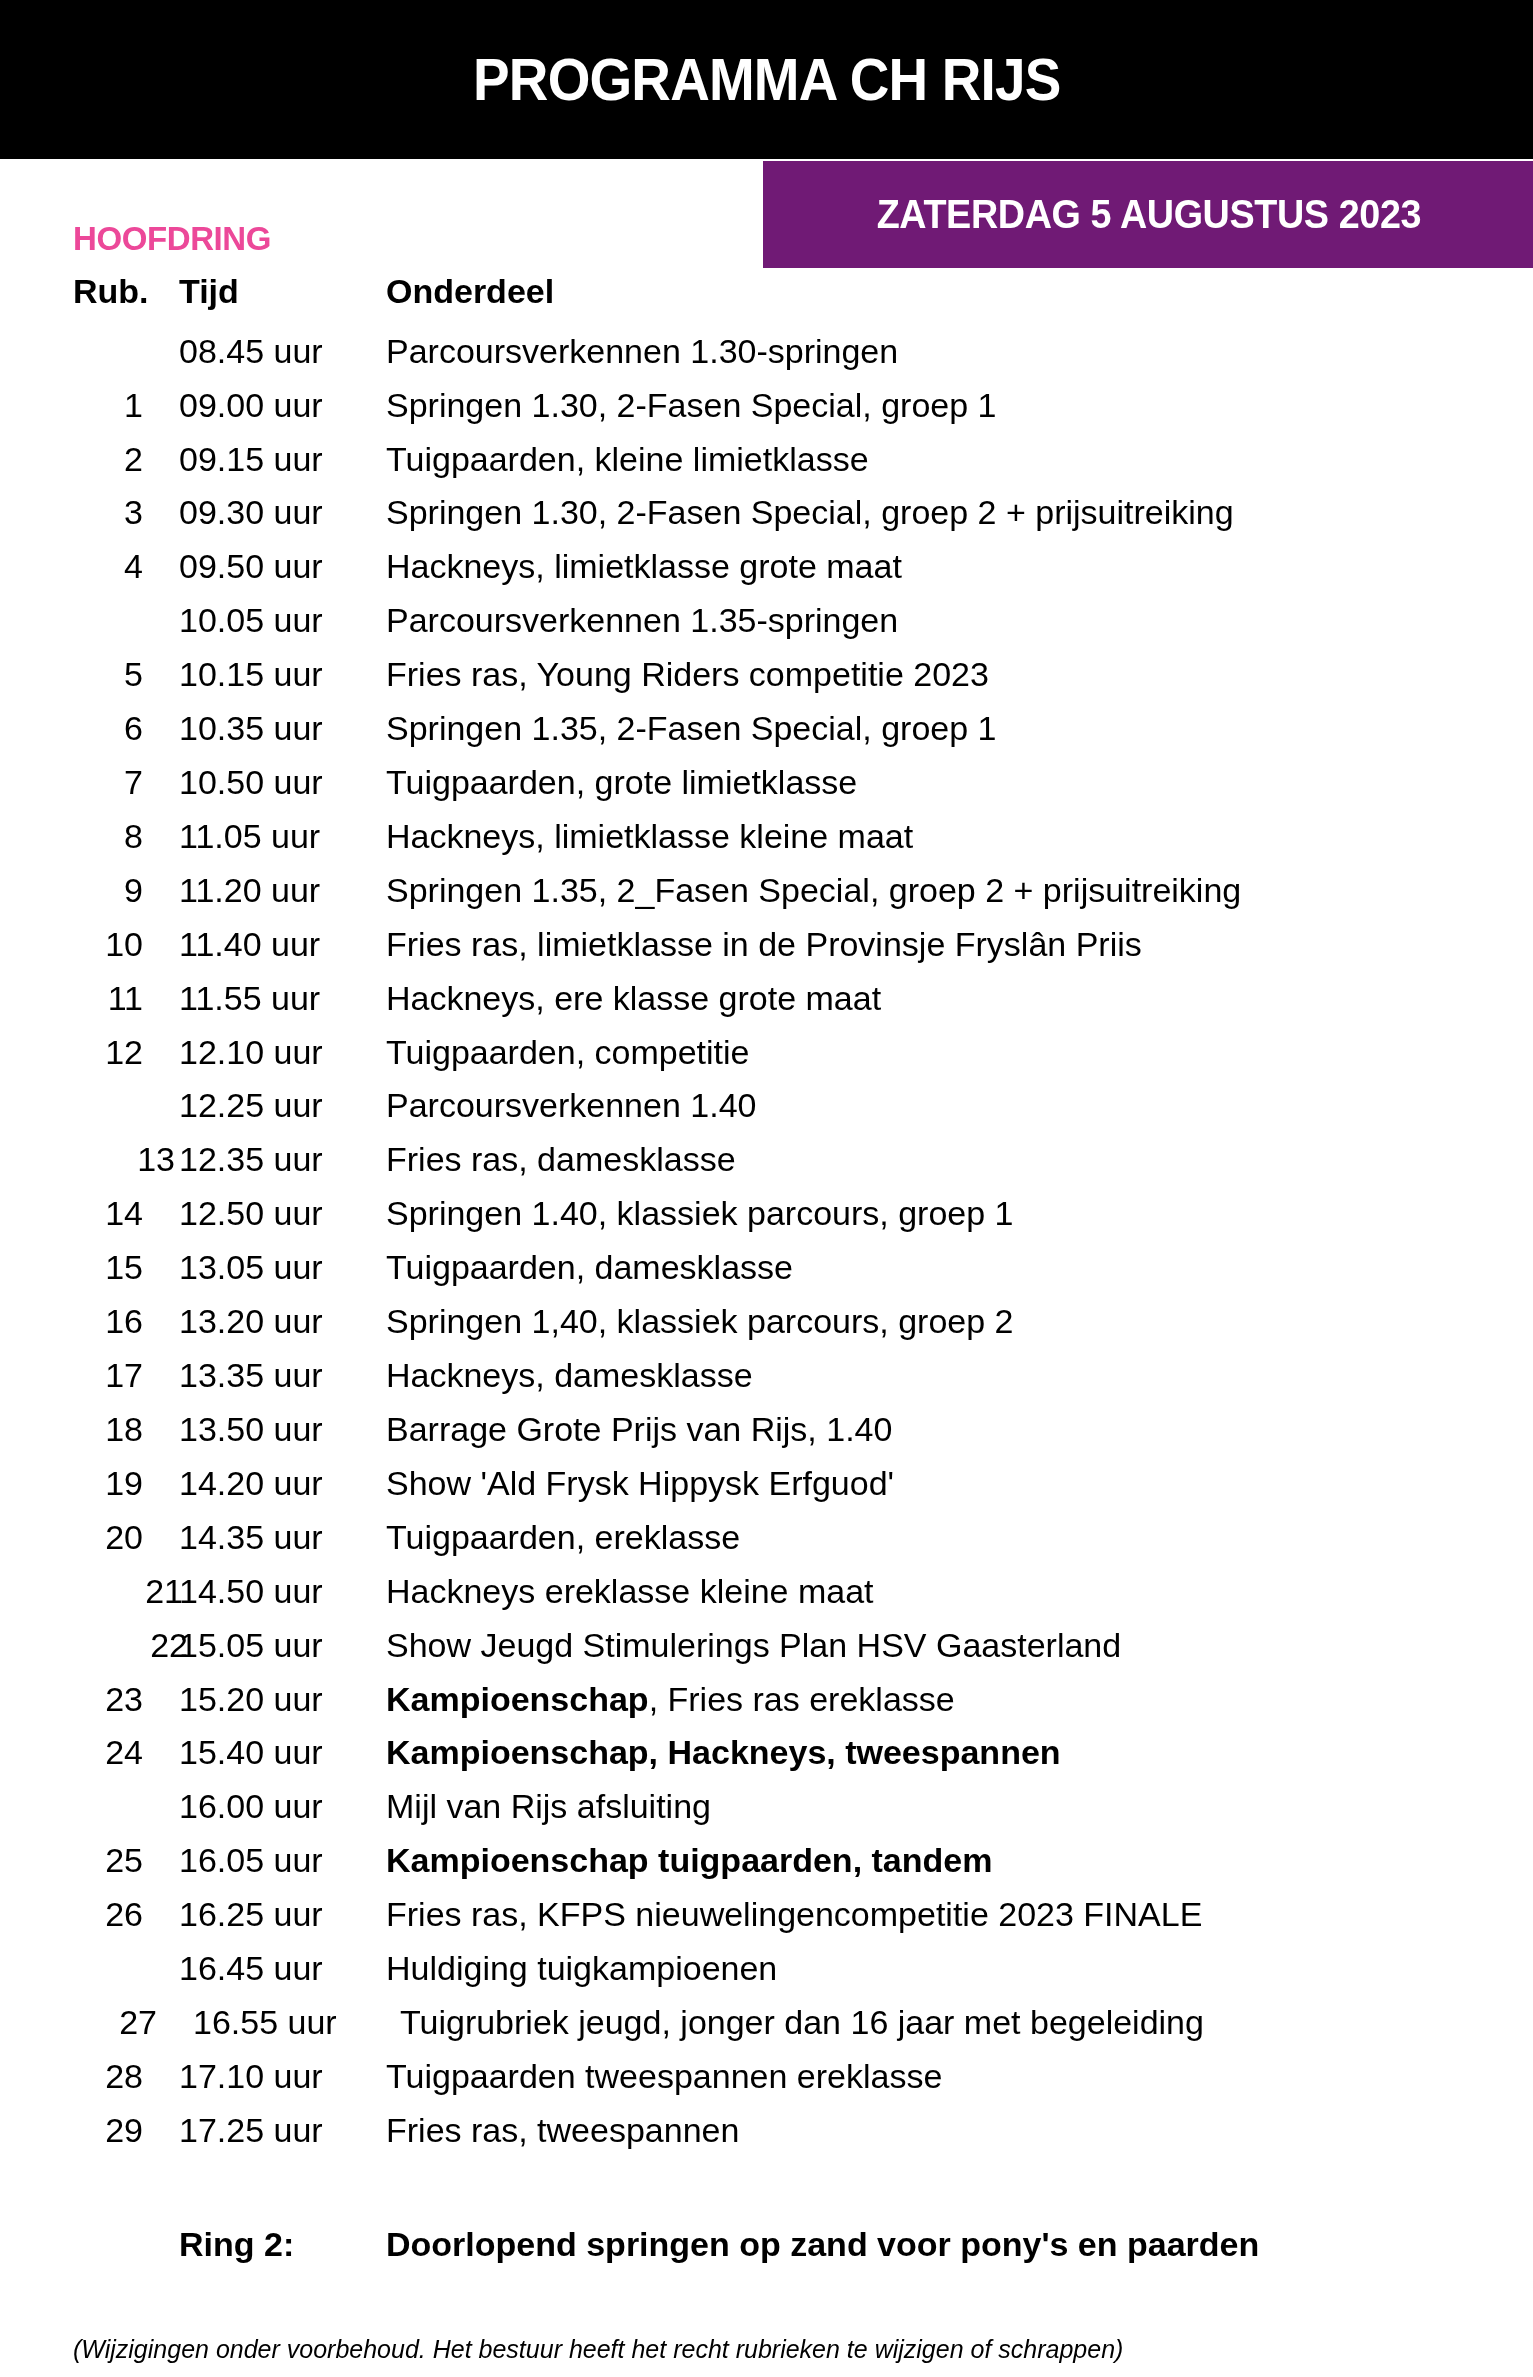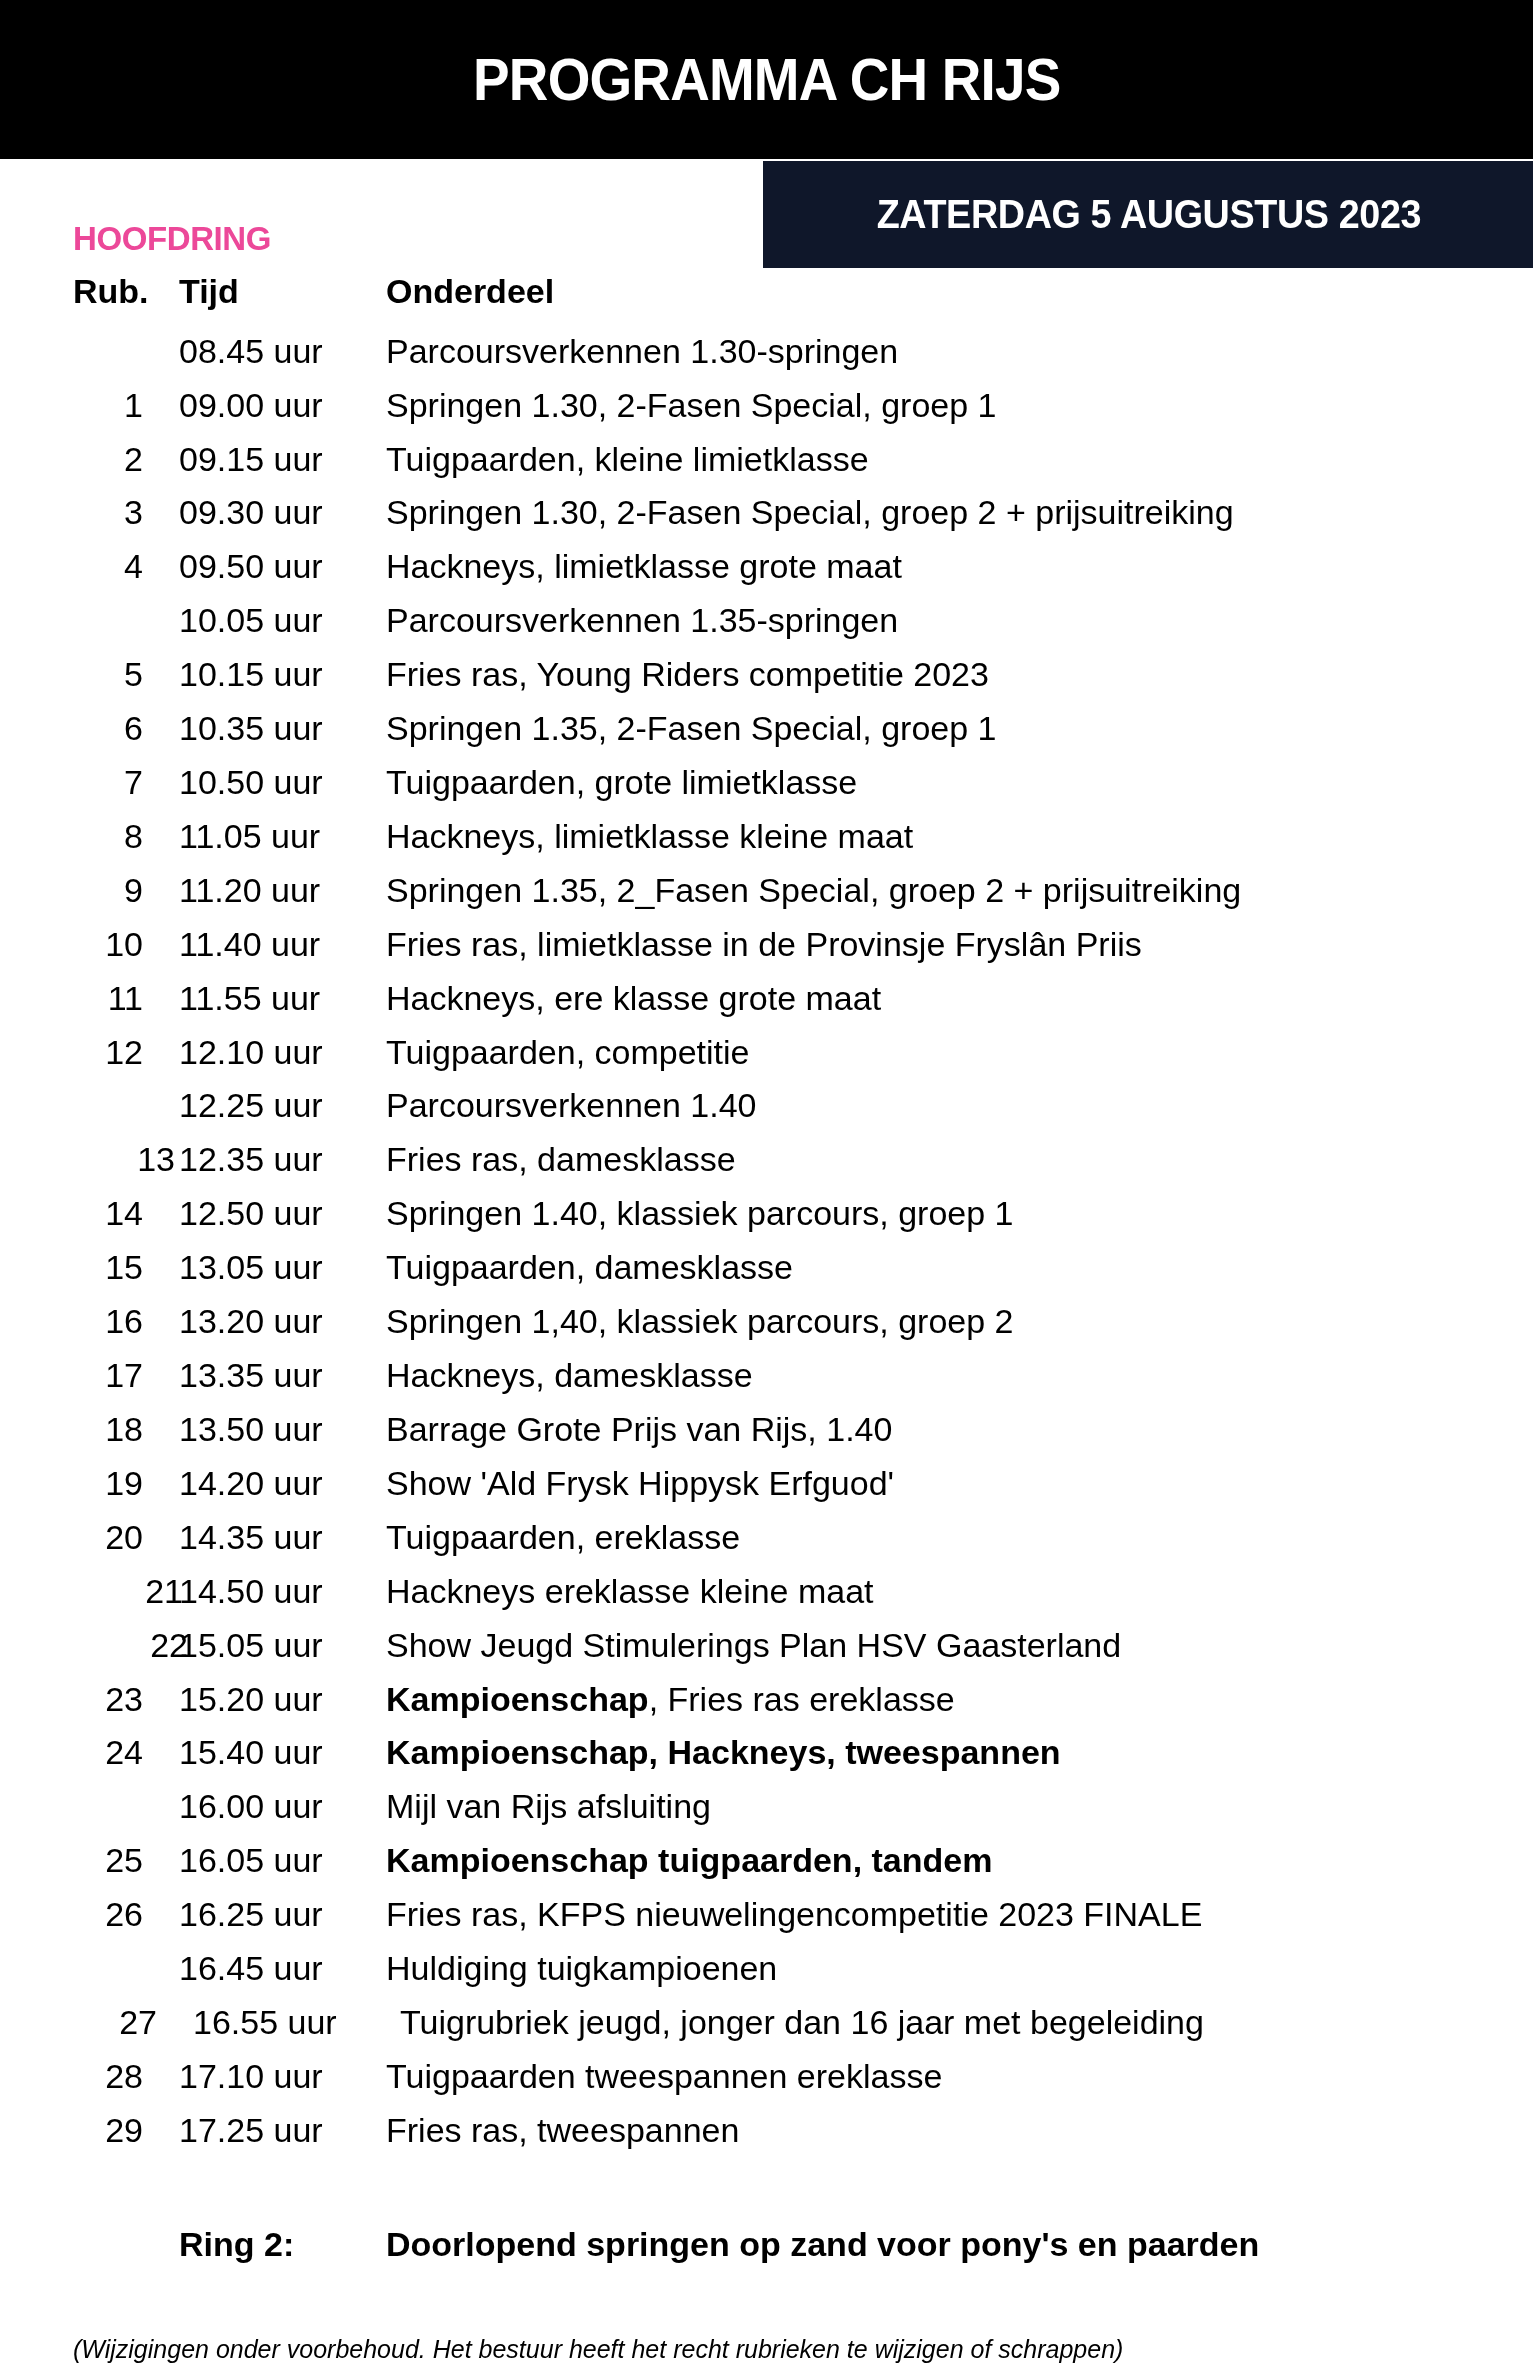--- a/index.html
+++ b/index.html
@@ -2,21 +2,21 @@
 <html style="font-size:14.3px"><head>
 <meta charset="utf-8">
 <style>
   html, body { margin:0; padding:0; background:#ffffff; }
   body { width:1533px; height:2377px; position:relative; overflow:hidden;
          font-family:"Liberation Sans", "DejaVu Sans", sans-serif; color:#000; }
   .banner { position:absolute; left:0; top:0; width:1533px; height:159px; background:#000000;
             display:flex; align-items:center; justify-content:center; }
   .banner h1 { margin:0; color:#fff; font-weight:bold; font-size:59px; letter-spacing:-0.9px;
                transform:scaleX(0.93); }
-  .datebox { position:absolute; left:763px; top:161px; width:771px; height:107px; background:#0f172a;
+  .datebox { position:absolute; left:763px; top:161px; width:771px; height:107px; background:#701a75;
              display:flex; align-items:center; justify-content:center; }
   .datebox span { color:#fff; font-weight:bold; font-size:41px; letter-spacing:-0.4px; transform:scaleX(0.92); display:inline-block; }
   .ringtitle { position:absolute; left:73px; top:220px; color:#ec4899; font-weight:bold; font-size:33px;
                letter-spacing:-0.4px; }
   .colhead { position:absolute; top:272px; font-weight:bold; font-size:34px; }
   .row { position:absolute; left:0; width:1533px; height:54px; font-size:34px; line-height:54px; }
   .row .rub { position:absolute; right:1390px; text-align:right; }
   .row .tijd { position:absolute; left:179px; }
   .row .desc { position:absolute; left:386px; white-space:nowrap; }
   .row .desc b { font-weight:bold; }

